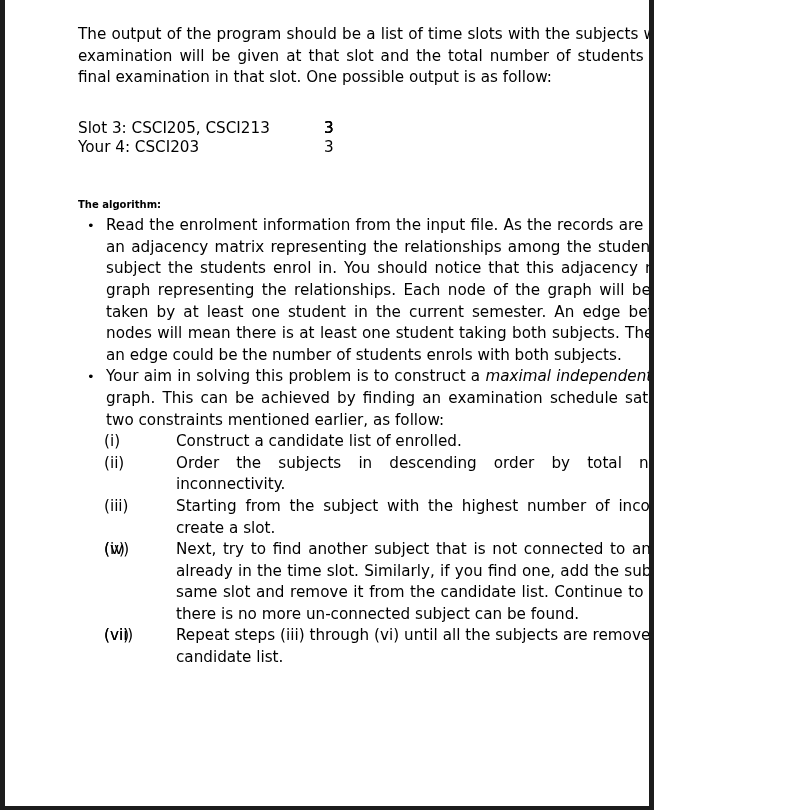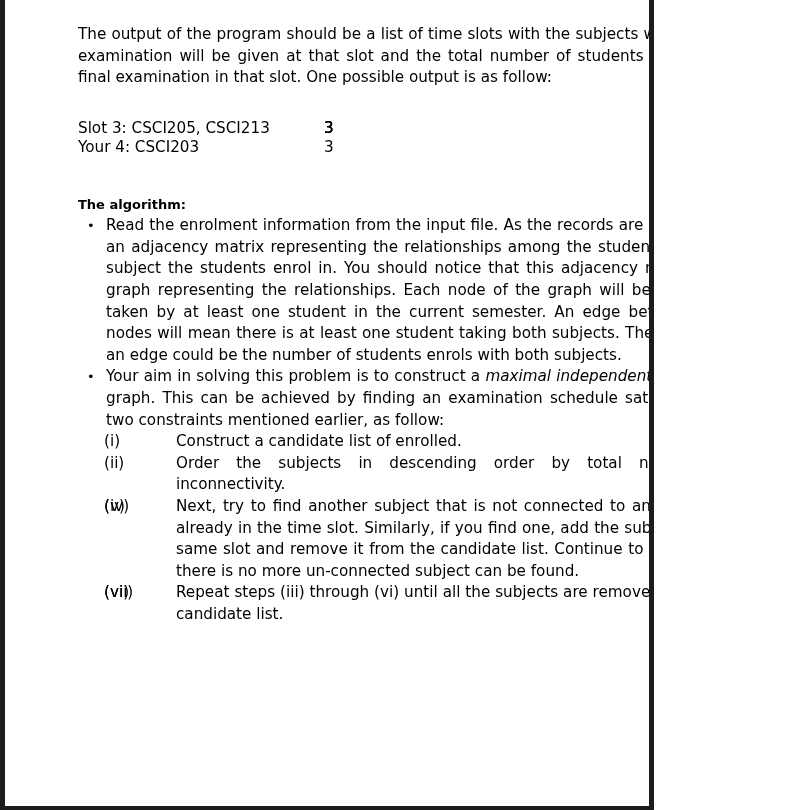--- a/index.html
+++ b/index.html
@@ -68,21 +68,21 @@
     display: inline-block;
   }
   .slot-count {
     position: absolute;
     left: 246px;         
     top: 0;
   }
 
   
   .heading {
-    font-size: 13px;
+    font-size: 10px;
     line-height: 21.6px;
     font-weight: bold;
     margin: 0;
   }
 
   
   .bullets {
     margin: 0;
     padding: 0;
     list-style: none;
@@ -180,20 +180,24 @@
     <ol class="roman-list">
       <li class="roman-item">
         <span class="roman-mark">(i)</span>
         <span>Construct a candidate list of enrolled.</span>
       </li>
       <li class="roman-item">
         <span class="roman-mark">(ii)</span>
         <span>Order the subjects in descending order by total number of inconnectivity.</span>
       </li>
       <li class="roman-item">
+        <span class="roman-mark">(iii)</span>
+        <span>Starting from the subject with the highest number of inconnectivity, create a slot.</span>
+      </li>
+      <li class="roman-item">
         <span class="roman-mark">(iv)</span>
       </li>
       <li class="roman-item">
         <span class="roman-mark">(v)</span>
         <span>Next, try to find another subject that is not connected to any of those already in the time slot. Similarly, if you find one, add the subject to the same slot and remove it from the candidate list. Continue to do so until there is no more un-connected subject can be found.</span>
       </li>
       <li class="roman-item">
         <span class="roman-mark">(vi)</span>
       </li>
       <li class="roman-item">

